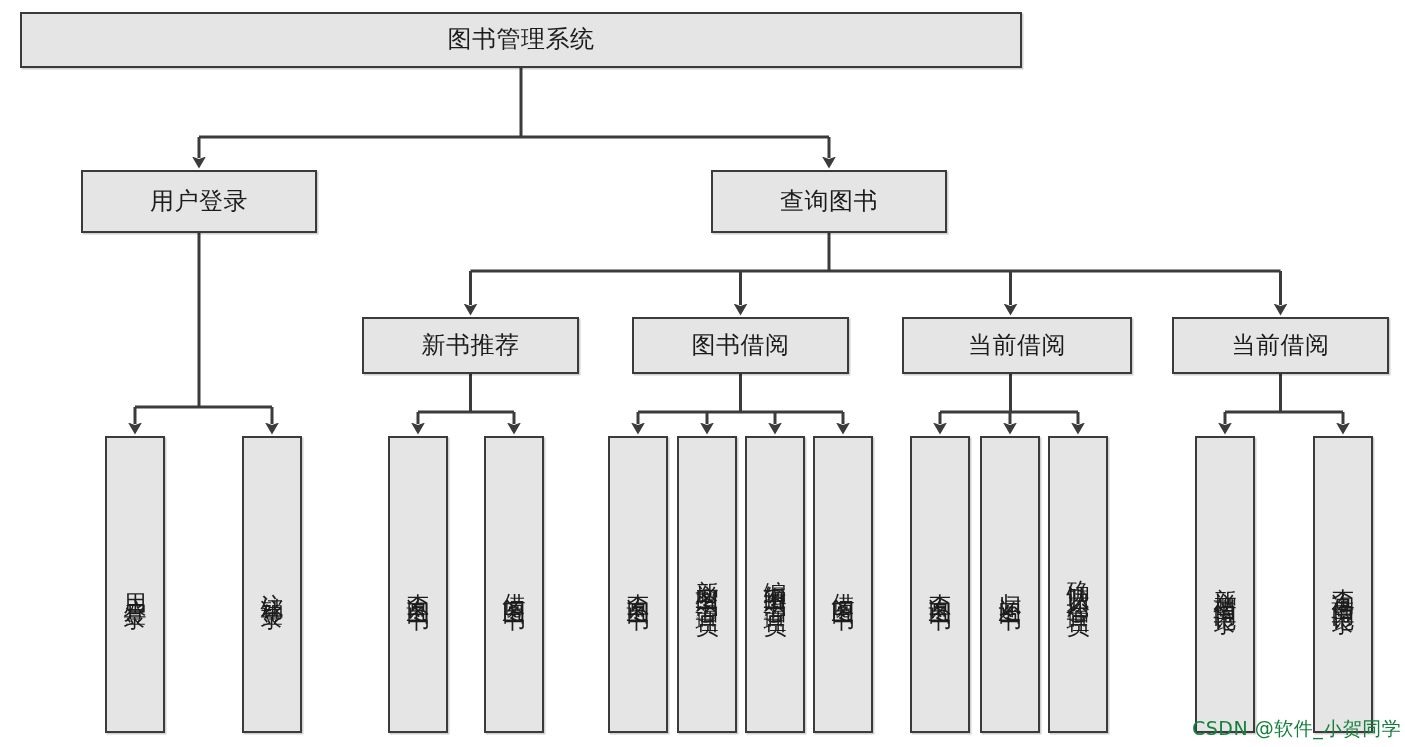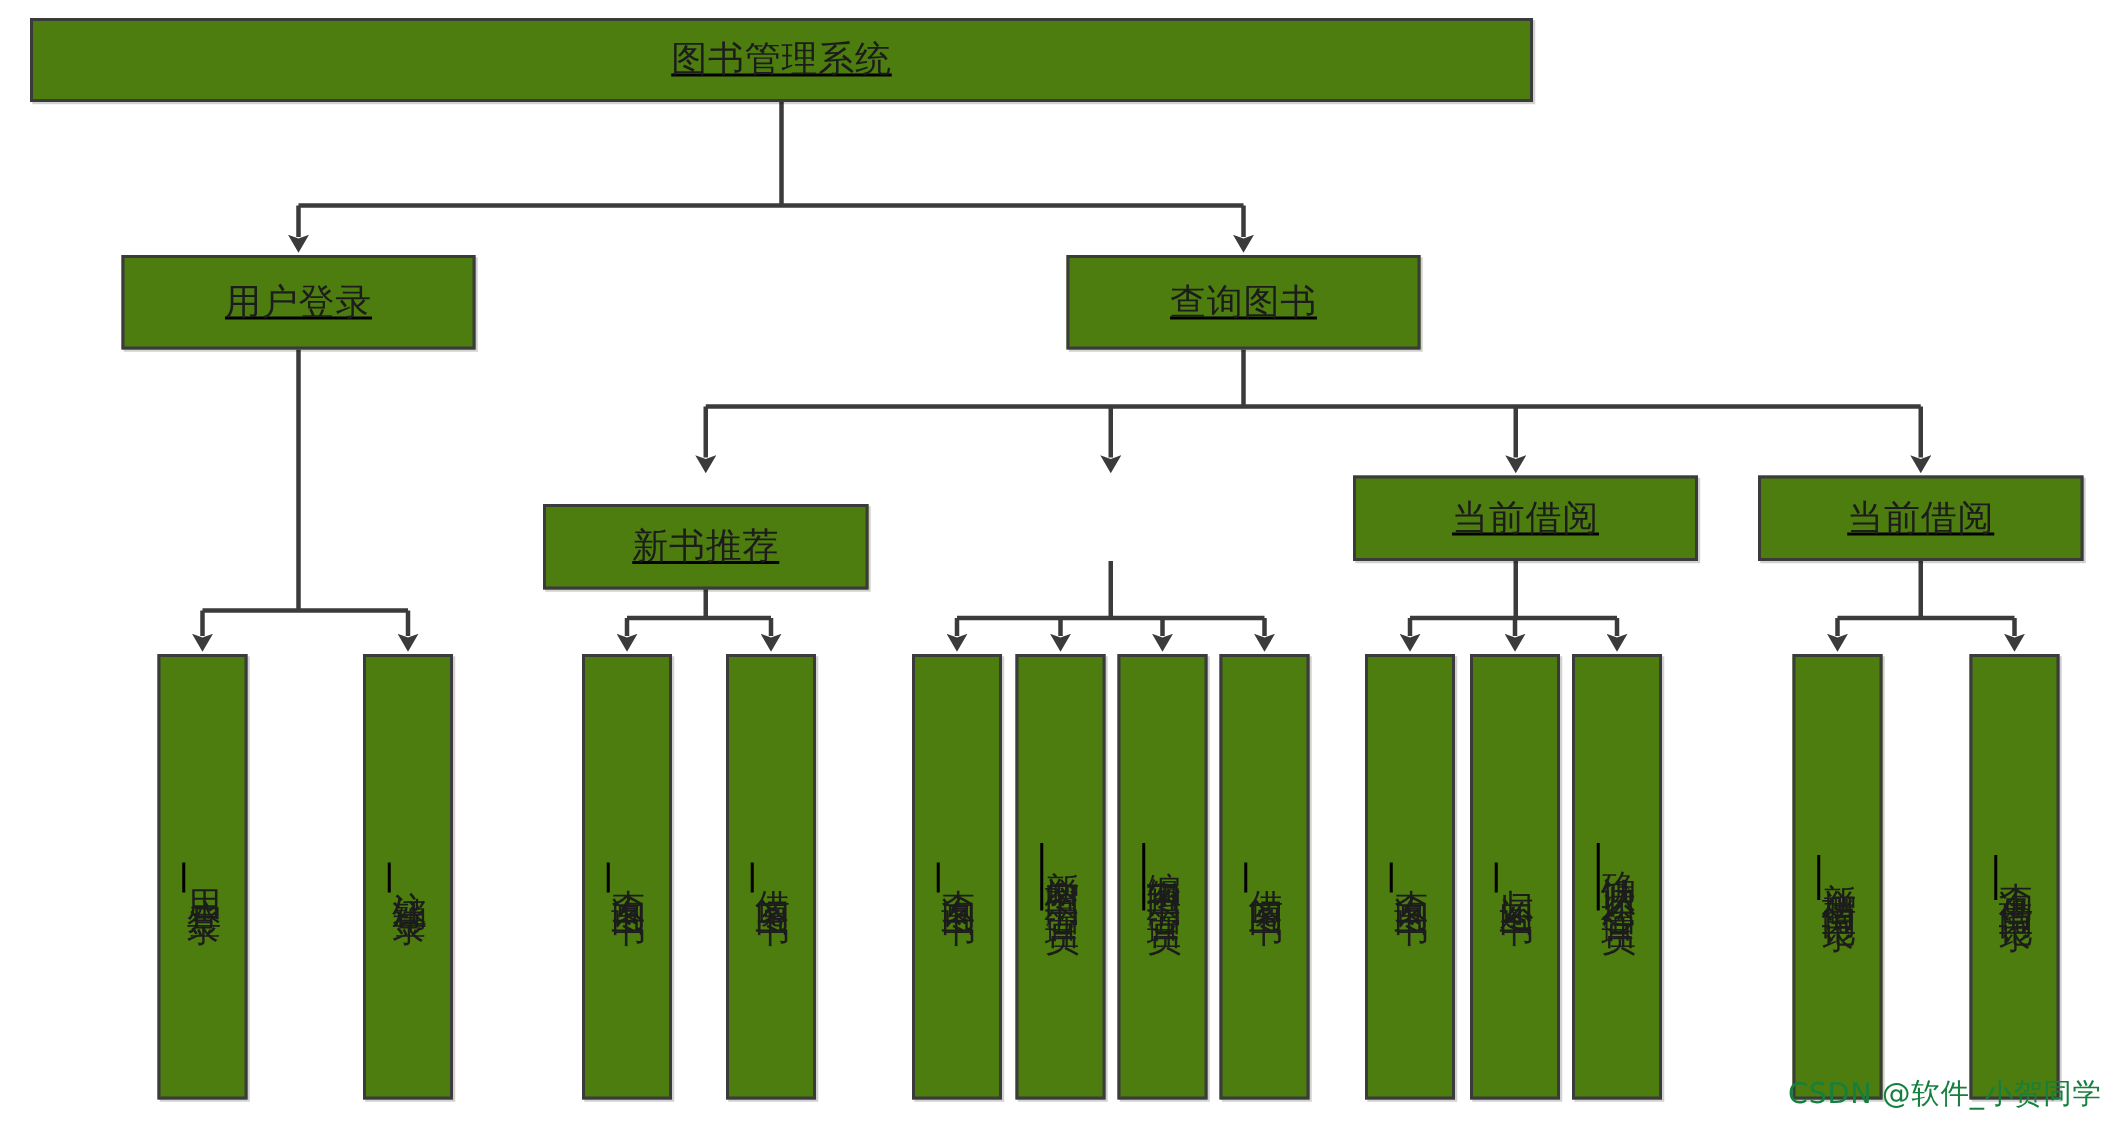--- a/index.html
+++ b/index.html
@@ -20,27 +20,26 @@
   svg#tree-svg {
     position: absolute;
     left: 0;
     top: 0;
     width: 1405px;
     height: 747px;
   }
   .node-box {
     position: absolute;
     box-sizing: border-box;
-    background: #4d7c0f;
+    background: #e5e5e5;
     border: 2.5px solid #3b3b3b;
     display: flex;
     align-items: center;
     justify-content: center;
     box-shadow: 1.5px 1.5px 0 rgba(0,0,0,0.18);
-    text-decoration: underline;
   }
   .node-label-h {
     font-size: 24px;
     color: #1c1c1c;
     line-height: 1.15;
     white-space: nowrap;
     letter-spacing: 0.5px;
   }
   .node-box.leaf {
     align-items: flex-start;
@@ -123,22 +122,25 @@
     <span class="node-label-h">图书管理系统</span>
   </div>
 
   <div class="node-box" style="left: 81px; top: 170px; width: 236px; height: 63px;">
     <span class="node-label-h">用户登录</span>
   </div>
   <div class="node-box" style="left: 711px; top: 170px; width: 236px; height: 63px;">
     <span class="node-label-h">查询图书</span>
   </div>
 
-  <div class="node-box" style="left: 362px; top: 317px; width: 217px; height: 57px; margin-top: 19px;">
+  <div class="node-box" style="left: 362px; top: 317px; width: 217px; height: 57px;">
     <span class="node-label-h">新书推荐</span>
+  </div>
+  <div class="node-box" style="left: 632px; top: 317px; width: 217px; height: 57px;">
+    <span class="node-label-h">图书借阅</span>
   </div>
   <div class="node-box" style="left: 902px; top: 317px; width: 230px; height: 57px;">
     <span class="node-label-h">当前借阅</span>
   </div>
   <div class="node-box" style="left: 1172px; top: 317px; width: 217px; height: 57px;">
     <span class="node-label-h">当前借阅</span>
   </div>
 
   <div id="leaf-container">
       <div class="node-box leaf" style="left: 105px; top: 436px; width: 60px; height: 297px;">

